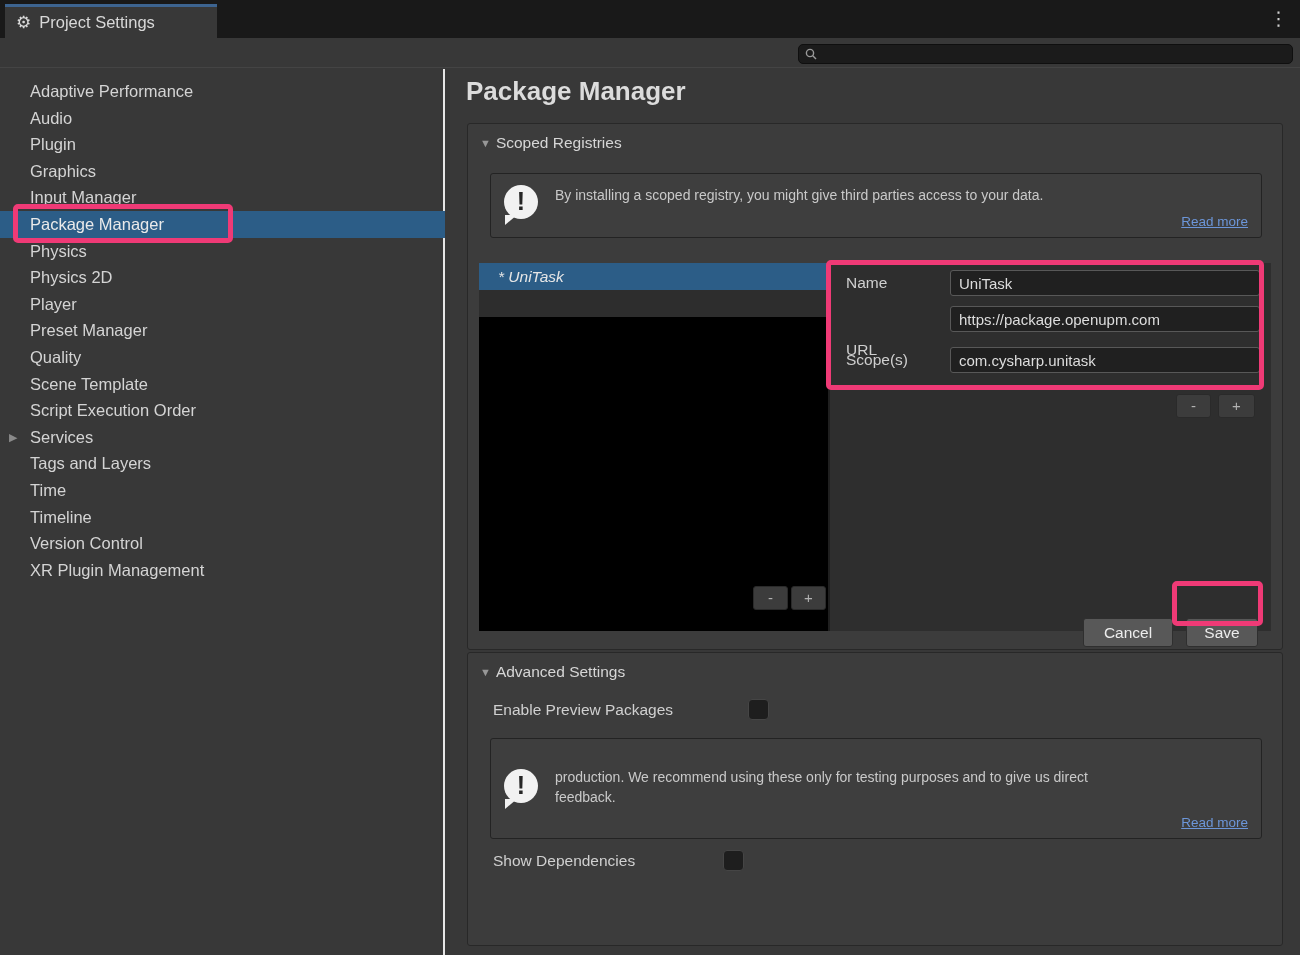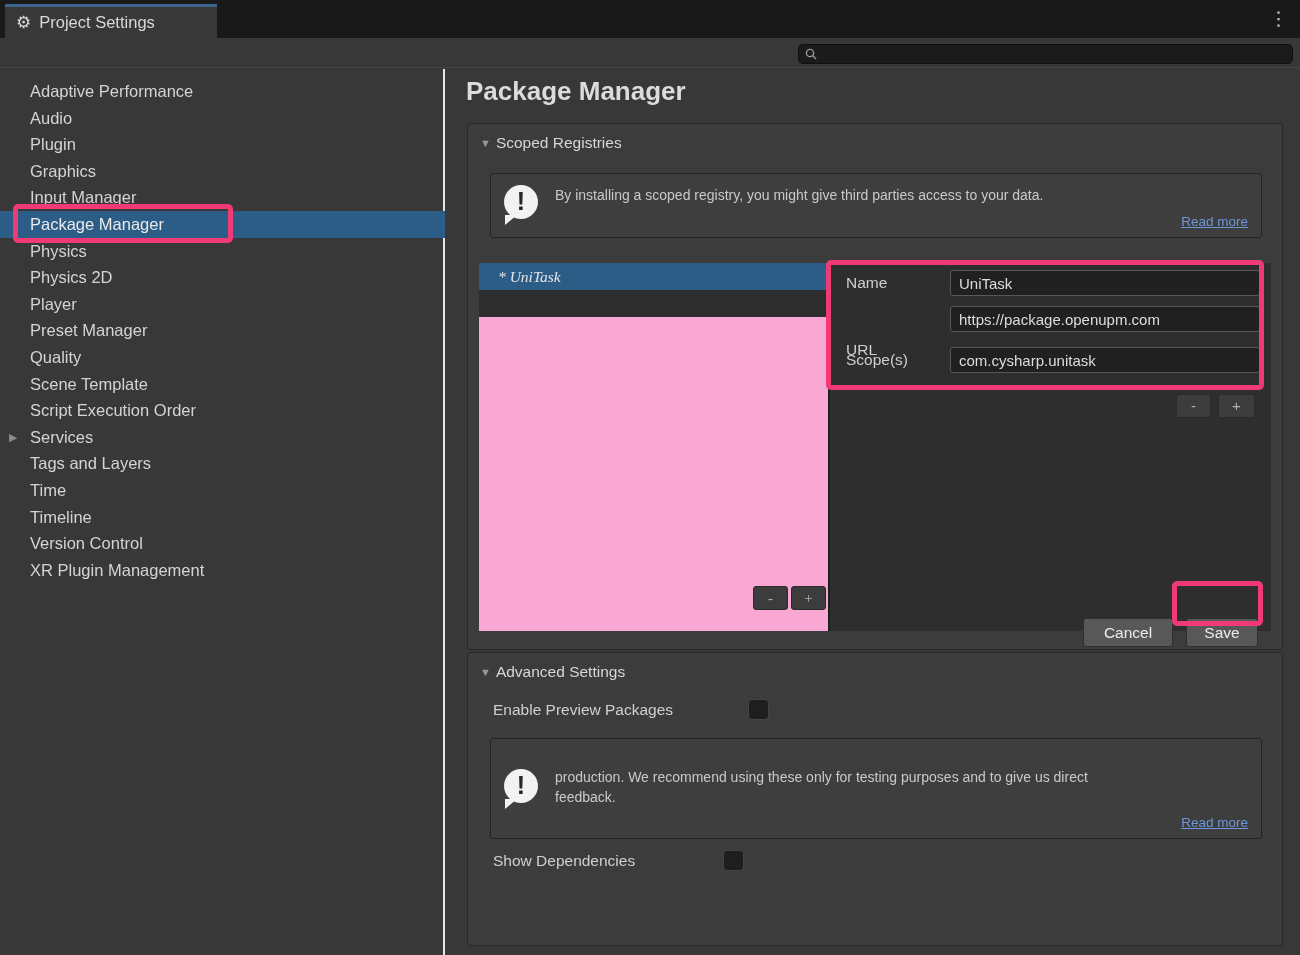--- a/index.html
+++ b/index.html
@@ -65,21 +65,21 @@
   .warn-icon::after {
     content:""; position:absolute; left:1px; bottom:-6px;
     width:0; height:0; border-left:12px solid #f2f2f2; border-bottom:10px solid transparent;
   }
   .ibox-text { position:absolute; font-size:14px; color:#c9c9c9; line-height:20px; }
   .readmore {
     position:absolute; font-size:13.5px; color:#6c96d9; text-decoration:underline; cursor:pointer;margin-left:6px;
   }
 
   
-  .list-pane { position:absolute; background:#f9a8d4;font-family:Liberation Serif, serif; }
+  .list-pane { position:absolute; background:#000000; }
   .form-pane { position:absolute; background:#2e2e2e; }
   .reg-row { height:27px; line-height:27px; padding-left:19px; font-size:15.5px; font-style:italic; color:#e6e6e6; cursor:pointer; }
   .reg-row.selected { background:#2c5d87; }
   .zebra { position:absolute; background:#2d2d2d; }
 
   .flabel { position:absolute; font-size:15.5px; color:#cfcfcf; }
   .field {
     position:absolute; height:26px; width:310px; left:945px;
     background:#202020; border:1px solid #585858; border-radius:3px;
     color:#dddddd; font-size:15px; padding:0 8px; outline:none;

